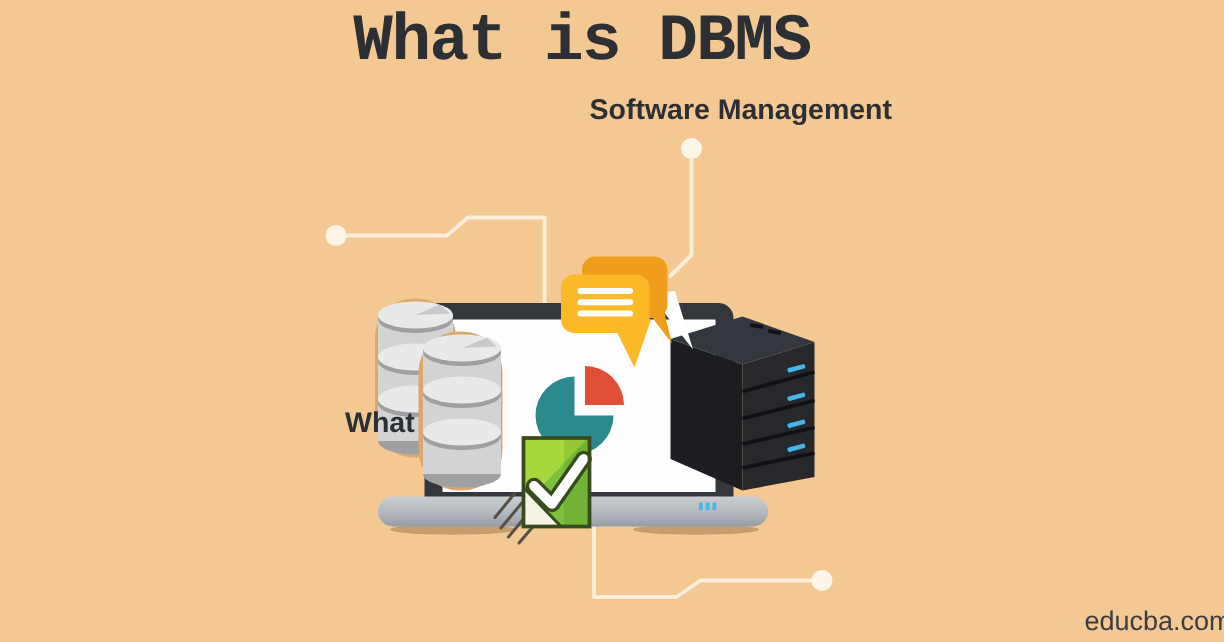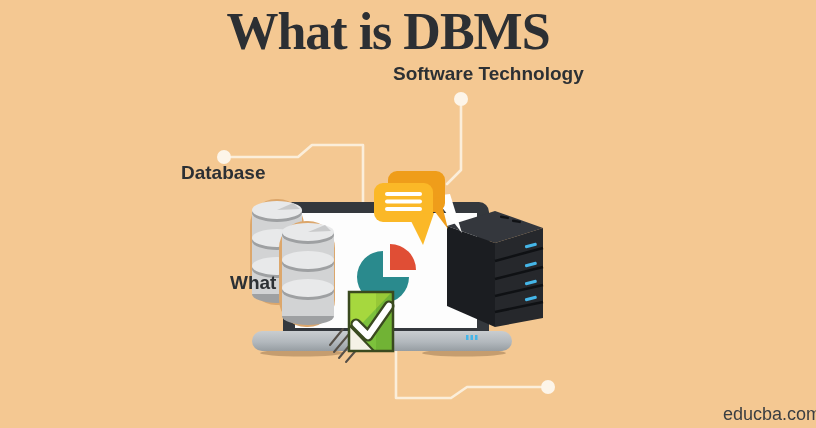--- a/index.html
+++ b/index.html
@@ -4,21 +4,21 @@
 <style>
   html,body{margin:0;padding:0;background:#fff;}
   .stage{
     position:relative;width:816px;height:428px;overflow:hidden;
     background:var(--background,#F4C892);
     font-family:"Liberation Sans",sans-serif;
   }
   .stage svg{position:absolute;left:0;top:0;}
   .title{
     position:absolute;left:388px;top:6px;transform:translateX(-50%);
-    font-family:Liberation Serif, serif;font-weight:700;font-size:52px;
+    font-family:Liberation Mono, monospace;font-weight:700;font-size:44px;
     letter-spacing:-1px;line-height:1;color:var(--heading-text,#2C2F33);white-space:nowrap;
   }
   .label{
     position:absolute;font-weight:700;font-size:19px;line-height:1.1;
     color:var(--label-text,#2C3034);white-space:nowrap;
   }
   .lbl-software{left:393px;top:64px;}
   .lbl-database{left:181px;top:163px;}
   .lbl-data{left:230px;top:273px;}
   .lbl-system{left:477px;top:394px;}
@@ -165,17 +165,16 @@
       <polygon class="f-green-light" points="350,293 391,293 350,336"></polygon>
       <rect fill="rgba(20,60,0,0.10)" x="376" y="293" width="16" height="57"></rect>
       <polygon class="s-green-outline" fill="#F5F2E6" stroke-width="2" stroke-linejoin="round" points="349,325 374,351 349,351"></polygon>
       <polyline points="356,324 368,336 389,306" fill="none" class="s-green-outline" stroke-width="11" stroke-linecap="round" stroke-linejoin="round"></polyline>
       <polyline points="356,324 368,336 389,306" fill="none" stroke="#FFFFFF" stroke-width="6.5" stroke-linecap="round" stroke-linejoin="round"></polyline>
       <rect fill="none" class="s-green-outline" stroke-width="2.5" x="349" y="292" width="44" height="59"></rect>
     </g>
   </svg>
 
   <div class="title">What is DBMS</div>
-  <div class="label lbl-software">Software Technology</div>
-  <div class="label lbl-database">Database</div>
+  <div class="label lbl-software">Software Management</div>
   <div class="label lbl-data">What</div>
   <div class="watermark">educba.com</div>
 </div>
 
 </body></html>

